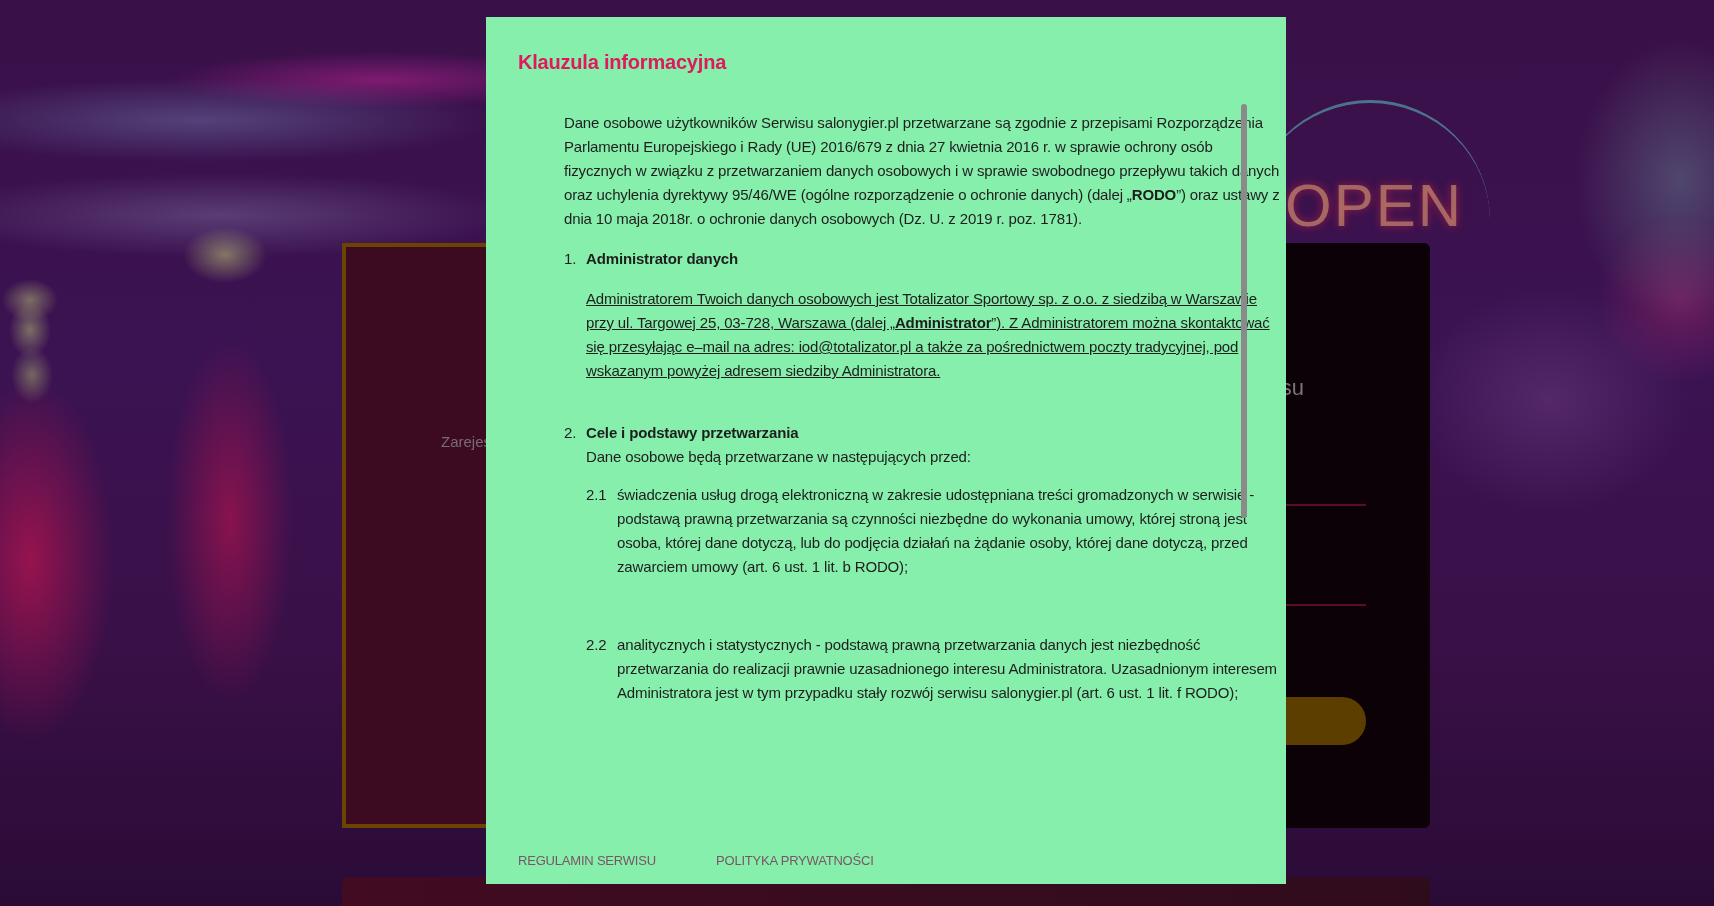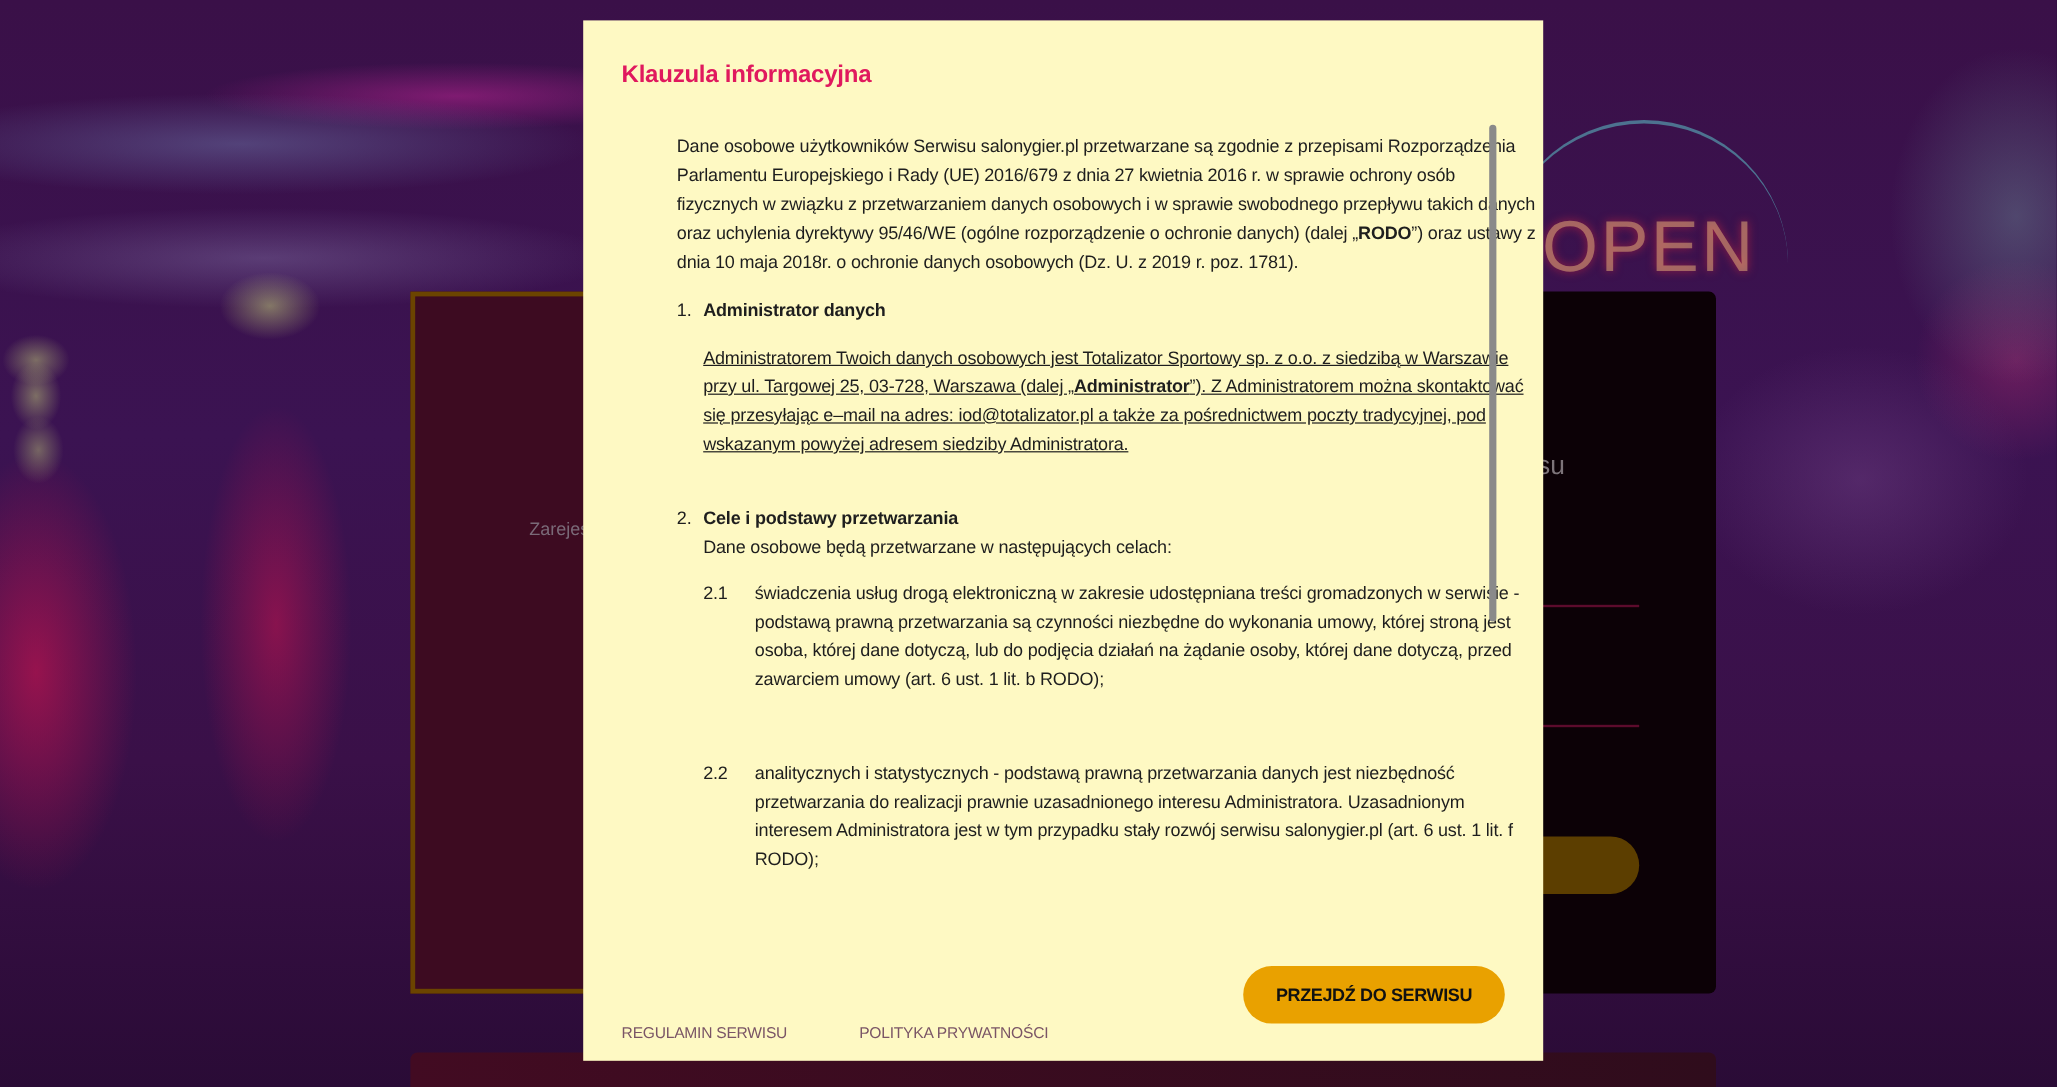--- a/index.html
+++ b/index.html
@@ -68,21 +68,21 @@
     background: linear-gradient(90deg, #420b22, #2f0c1c);
     border-radius: 6px 6px 0 0;
   }
 
   
   .overlay { position: absolute; inset: 0; background: rgba(0,0,0,0.0); }
 
   
   .modal {
     position: absolute; left: 486px; top: 17px; width: 800px; height: 867px;
-    background: #fef9c3;
+    background: #86efac;
   }
   .modal-title {
     position: absolute; left: 32px; top: 34px;
     font-size: 20px; font-weight: bold; color: #e0195e; letter-spacing: -0.2px;
   }
   .modal-scroll {
     position: absolute; left: 32px; top: 94px; width: 720px; height: 650px;
     overflow: hidden;
     font-size: 15px; line-height: 24px; color: #1e1e1e; letter-spacing: -0.15px; margin-left: 46px;
   }
@@ -92,21 +92,21 @@
   .scrollbar-thumb {
     position: absolute; left: 0; top: 0; width: 6px; height: 414px;
     background: #8a8a8a; border-radius: 3px;
   }
   p.intro { margin-bottom: 16px; }
   .section { display: flex; }
   .section .num { width: 22px; flex: none; }
   .section .body { flex: 1; }
   .section h3 { font-size: 15px; font-weight: bold; margin: 0; }
   .section .para { margin-top: 16px; text-decoration: underline; }
-  .sub { display: flex; margin-top: 14px; gap: 12px; }
+  .sub { display: flex; margin-top: 14px; }
   .sub .num { width: 31px; flex: none; }
   .sub .text { flex: 1; }
   .gap-lg { height: 38px; }
   .gap-md { height: 54px; }
 
   .footer-link {
     position: absolute; top: 836px;
     font-size: 13px; color: #7a5566; text-transform: uppercase; letter-spacing: -0.2px;
     cursor: pointer;
   }
@@ -153,34 +153,33 @@
         <p class="para"><span>Administratorem Twoich danych osobowych jest Totalizator Sportowy sp. z o.o. z siedzibą w Warszawie przy ul. Targowej 25, 03-728, Warszawa (dalej „</span><b>Administrator</b><span>”). Z Administratorem można skontaktować się przesyłając e–mail na adres: iod@totalizator.pl a także za pośrednictwem poczty tradycyjnej, pod wskazanym powyżej adresem siedziby Administratora.</span></p>
       </div>
     </div>
 
     <div class="gap-lg"></div>
 
     <div class="section">
       <div class="num">2.</div>
       <div class="body">
         <h3>Cele i podstawy przetwarzania</h3>
-        <p>Dane osobowe będą przetwarzane w następujących celach:</p>
+        <p>Dane osobowe będą przetwarzane w następujących przed:</p>
         <div class="sub">
           <div class="num">2.1</div>
           <div class="text">świadczenia usług drogą elektroniczną w zakresie udostępniana treści gromadzonych w serwisie - podstawą prawną przetwarzania są czynności niezbędne do wykonania umowy, której stroną jest osoba, której dane dotyczą, lub do podjęcia działań na żądanie osoby, której dane dotyczą, przed zawarciem umowy (art. 6 ust. 1 lit. b RODO);</div>
         </div>
         <div class="gap-md"></div>
         <div class="sub" style="margin-top:0">
           <div class="num">2.2</div>
           <div class="text">analitycznych i statystycznych - podstawą prawną przetwarzania danych jest niezbędność przetwarzania do realizacji prawnie uzasadnionego interesu Administratora. Uzasadnionym interesem Administratora jest w tym przypadku stały rozwój serwisu salonygier.pl (art. 6 ust. 1 lit. f RODO);</div>
         </div>
       </div>
     </div>
   </div>
 
   <div class="scrollbar-track">
     <div class="scrollbar-thumb"></div>
   </div>
 
   <a class="footer-link" style="left:32px">REGULAMIN SERWISU</a>
   <a class="footer-link" style="left:230px">POLITYKA PRYWATNOŚCI</a>
-  <button class="primary-btn">PRZEJDŹ DO SERWISU</button>
 </div>
 
 </body></html>

